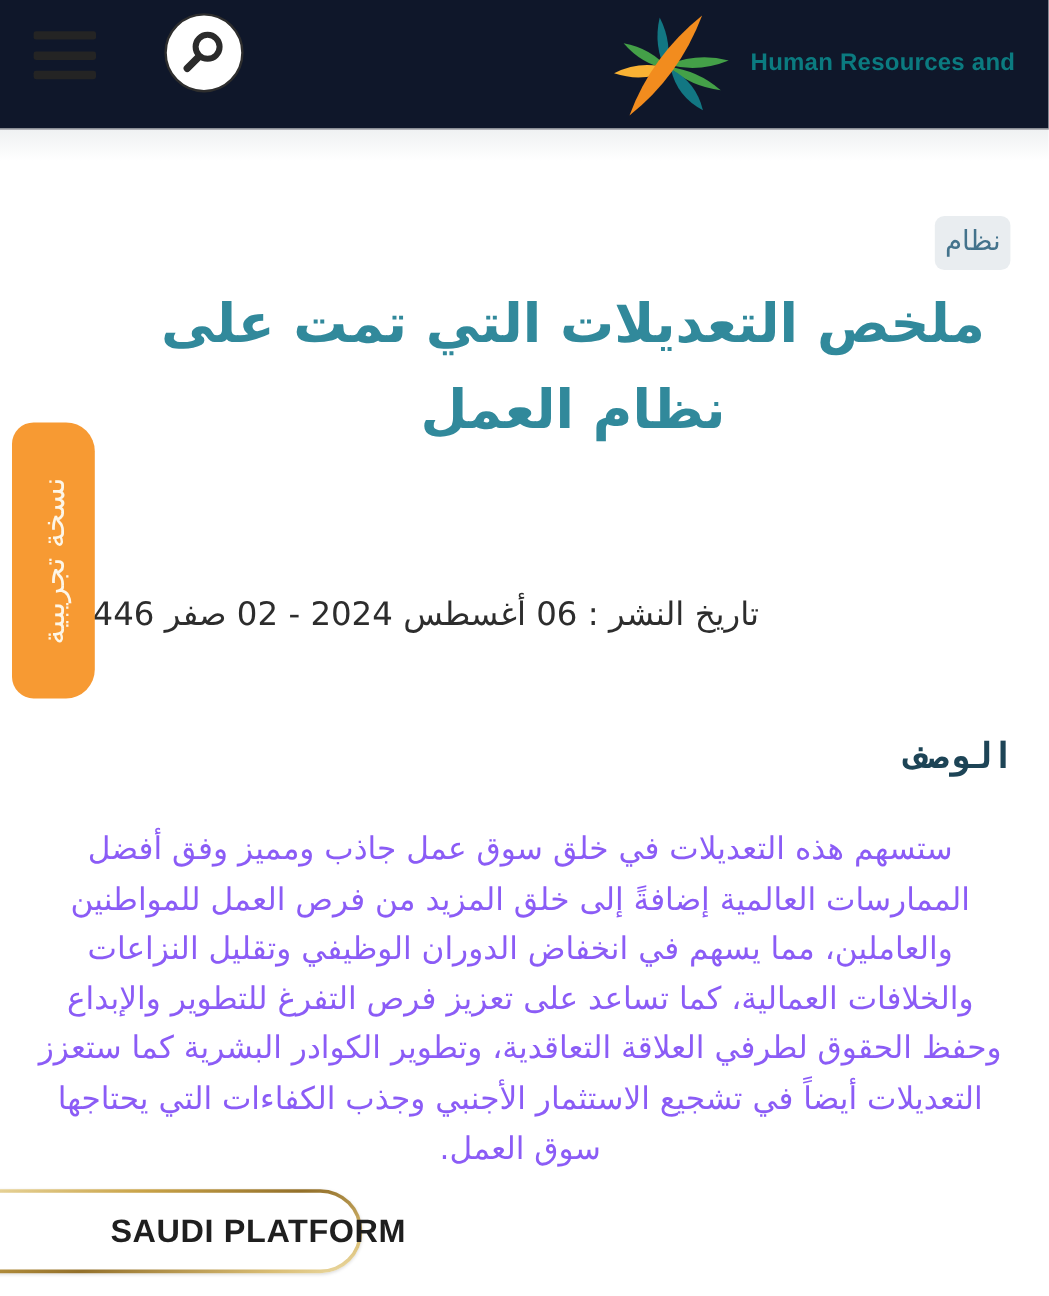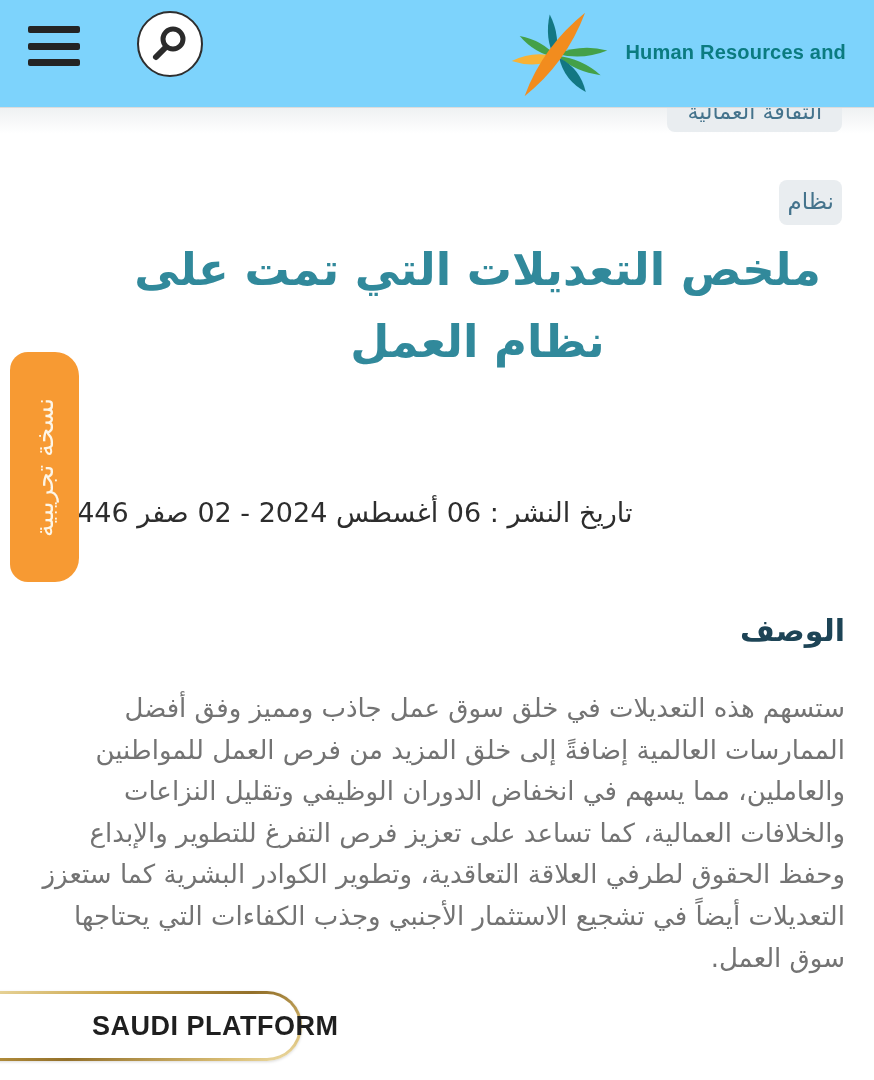--- a/index.html
+++ b/index.html
@@ -2,21 +2,21 @@
 <html lang="ar"><head>
 <meta charset="utf-8">
 <style>
   html,body{margin:0;padding:0;background:#ffffff;}
   .screen{
     position:relative;width:874px;height:1080px;overflow:hidden;background:#fff;
     font-family:"DejaVu Sans",sans-serif;
   }
   
   .header{
-    position:absolute;top:0;left:0;right:0;height:107px;background:#7dd3fc;
+    position:absolute;top:0;left:0;right:0;height:107px;background:#0f172a;
     border-bottom:1px solid #dcdcdc;z-index:6;
   }
   .header-fade{
     position:absolute;top:108px;left:0;right:0;height:26px;z-index:3;
     background:linear-gradient(180deg,#eff1f2 0%,#ffffff 100%);
   }
   .menu-btn{
     position:absolute;left:28px;top:24px;width:54px;height:44px;
     display:flex;flex-direction:column;justify-content:space-between;cursor:pointer;
     background:none;border:none;padding:2px 0;
@@ -43,25 +43,25 @@
   .page-title{
     position:absolute;top:234px;right:29px;left:110px;margin:0;direction:rtl;text-align:center;
     color:#31899b;font-size:45px;font-weight:700;line-height:1.6;
   }
   .pub-date{
     position:absolute;top:497px;right:29px;left:60px;direction:rtl;text-align:left;
     color:#2d2d2d;font-size:27px;
   }
   .desc-title{
     position:absolute;top:613px;right:29px;margin:0;direction:rtl;
-    color:#1d4456;font-size:30px;font-weight:700;
+    color:#1d4456;font-size:30px;font-weight:700;font-family:Liberation Mono, monospace;
   }
   .desc-body{
-    position:absolute;top:688px;right:29px;left:22px;margin:0;direction:rtl;text-align:right;
-    color:#737373;font-size:26px;line-height:1.6;
+    position:absolute;top:688px;right:29px;left:22px;margin:0;direction:rtl;text-align:center;
+    color:#8b5cf6;font-size:26px;line-height:1.6;
   }
   
   .ribbon{
     position:absolute;left:10px;top:352px;width:69px;height:230px;background:#f79a33;
     border-radius:18px 24px 24px 18px;display:flex;align-items:center;justify-content:center;z-index:2;
   }
   .ribbon span{
     transform:rotate(-90deg);white-space:nowrap;direction:rtl;
     color:#fdf6e8;font-size:25px;letter-spacing:0.5px;
   }
@@ -81,21 +81,20 @@
     letter-spacing:0.5px;white-space:nowrap;margin-left:32px;
   }
 </style>
 </head>
 <body>
 
 <div class="screen">
 
   <div class="header-fade"></div>
 
-  <div class="tag tag-culture">الثقافة العمالية</div>
   <div class="tag tag-type">نظام</div>
 
   <header class="header">
     <button class="menu-btn" aria-label="menu">
       <span class="bar"></span>
       <span class="bar"></span>
       <span class="bar"></span>
     </button>
     <button class="search-btn" aria-label="search">
       <svg width="38" height="38" viewBox="0 0 38 38">

